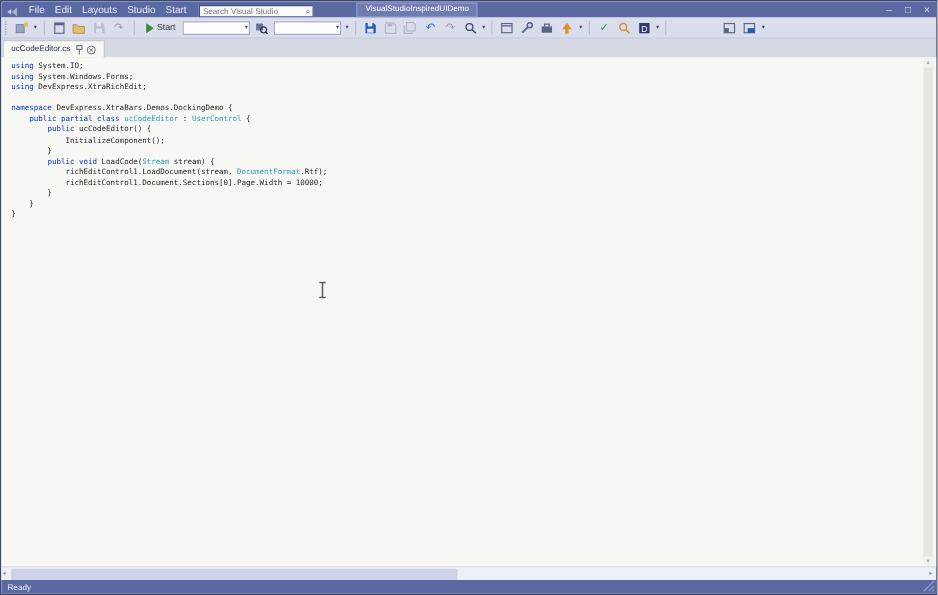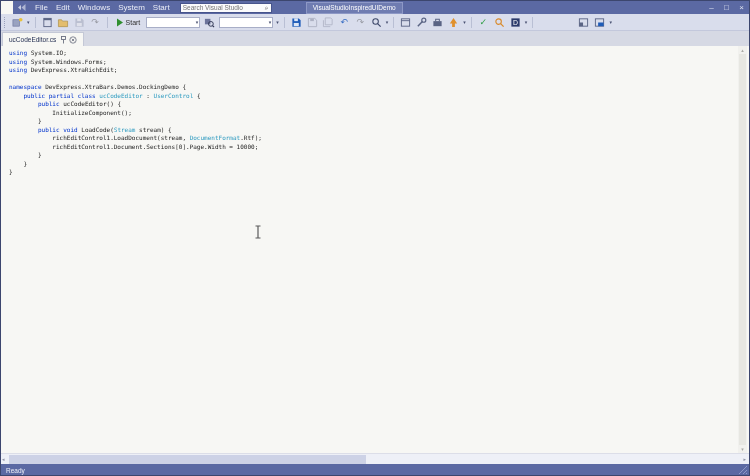--- a/index.html
+++ b/index.html
@@ -6,21 +6,21 @@
     --titlebar:#5b69a3; --toolbar:#d9ddec; --tabrow:#d6d9e4; --editor:#f7f7f4;
     --status:#5b69a3; --kw:#0033cc; --type:#2e9bc0; --plain:#1e1e1e;
     --accent_save:#1f5cb8; --start_green:#2f8f2f; --folder:#dcb569;
   }
   *{box-sizing:border-box;margin:0;padding:0;}
   body{font-family:"Liberation Sans",sans-serif;background:#888;}
   .app{position:relative;width:750px;height:476px;overflow:hidden;background:var(--editor);border:1px solid #3c466e;}
 
   
   .titlebar{position:absolute;top:0;left:0;right:0;height:13px;background:var(--titlebar);
-    display:flex;align-items:center;color:#e9ecf6;font-size:8px;margin-left:12px;}
+    display:flex;align-items:flex-end;color:#e9ecf6;font-size:8px;}
   .appicon{margin:0 4px 0 4px;display:flex;align-items:center;}
   .menu-item{padding:0 4px;cursor:default;line-height:13px;}
   .searchbox{margin-left:6px;width:92px;height:10px;background:#fbfbfc;border:1px solid #47548c;
     display:flex;align-items:center;padding:0 2px;}
   .searchbox input{flex:1;border:none;outline:none;background:transparent;font-size:6.5px;
     font-family:"Liberation Sans",sans-serif;color:#444;width:70px;}
   .searchbox input::placeholder{color:#767676;}
   .title-chip{margin-left:34px;padding:1px 6px;background:#6f7cb1;border:1px solid #8d98c6;
     font-size:6.5px;color:#fff;line-height:8px;cursor:default;}
   .tb-spacer{flex:1;}
@@ -80,22 +80,22 @@
 
   <div class="titlebar">
     <span class="appicon">
       <svg width="10" height="9" viewBox="0 0 10 9">
           <path d="M1 4.5 L4 2 v5 z" fill="#c8cde2"></path>
           <path d="M4.5 4.5 L8.5 1 v7 z" fill="#aeb5d2"></path>
         </svg>
     </span>
     <span class="menu-item">File</span>
     <span class="menu-item">Edit</span>
-    <span class="menu-item">Windows</span>
-    <span class="menu-item">System</span>
+    <span class="menu-item">Layouts</span>
+    <span class="menu-item">Studio</span>
     <span class="menu-item">Start</span>
     <span class="searchbox">
       <input type="text" placeholder="Search Visual Studio" style="">
       <span style="font-size:7px;color:#555;">⌕</span>
     </span>
     <span class="title-chip">VisualStudioInspiredUIDemo</span>
     <span class="tb-spacer"></span>
     <span class="winbtn">–</span>
     <span class="winbtn">□</span>
     <span class="winbtn">×</span>

